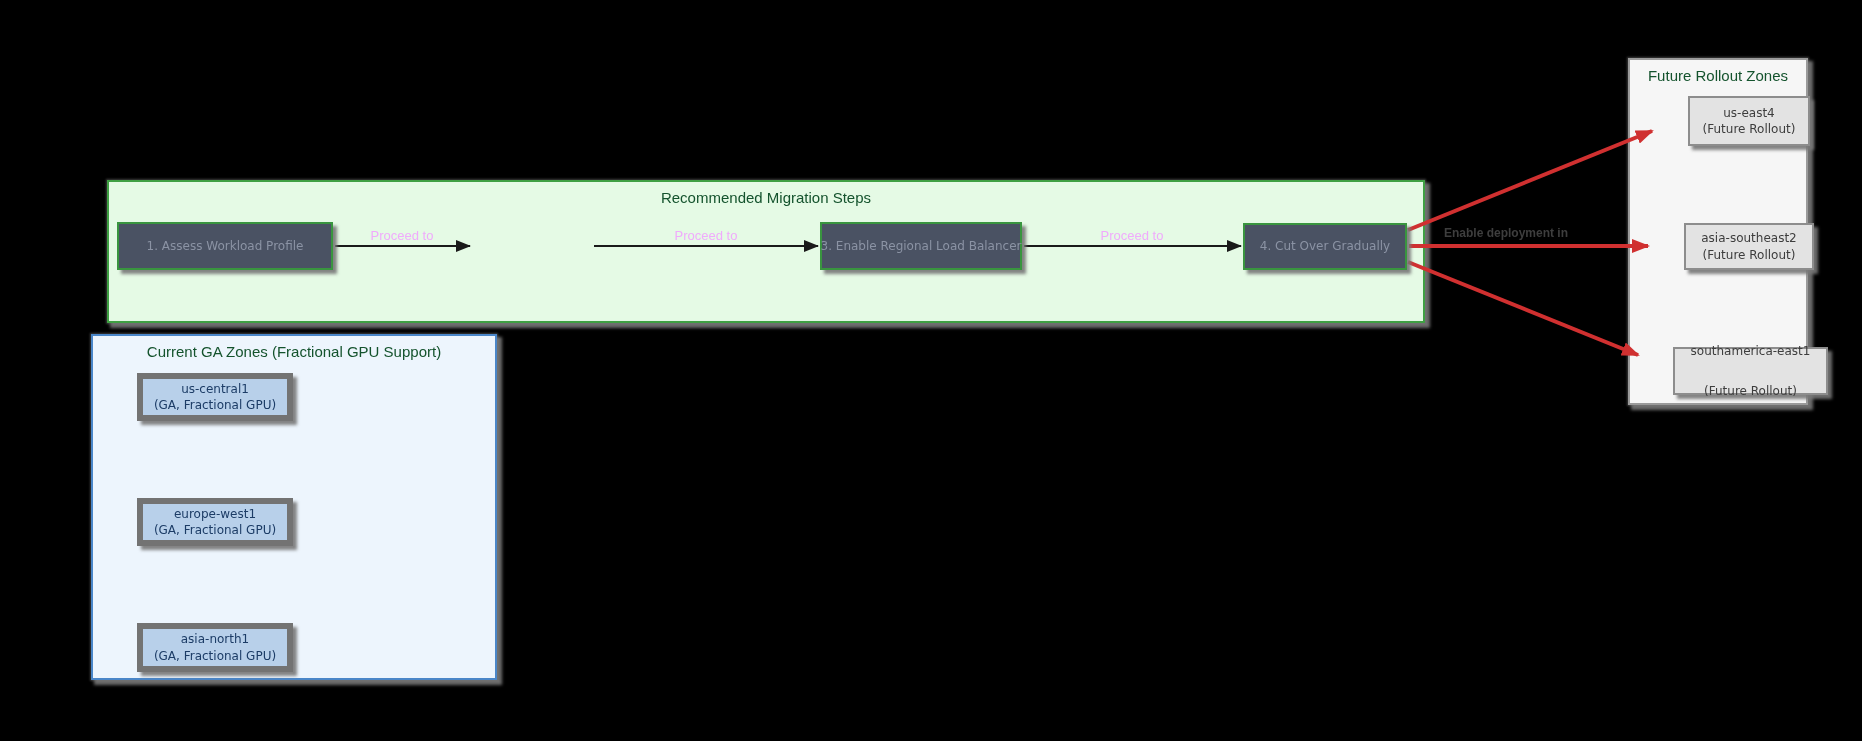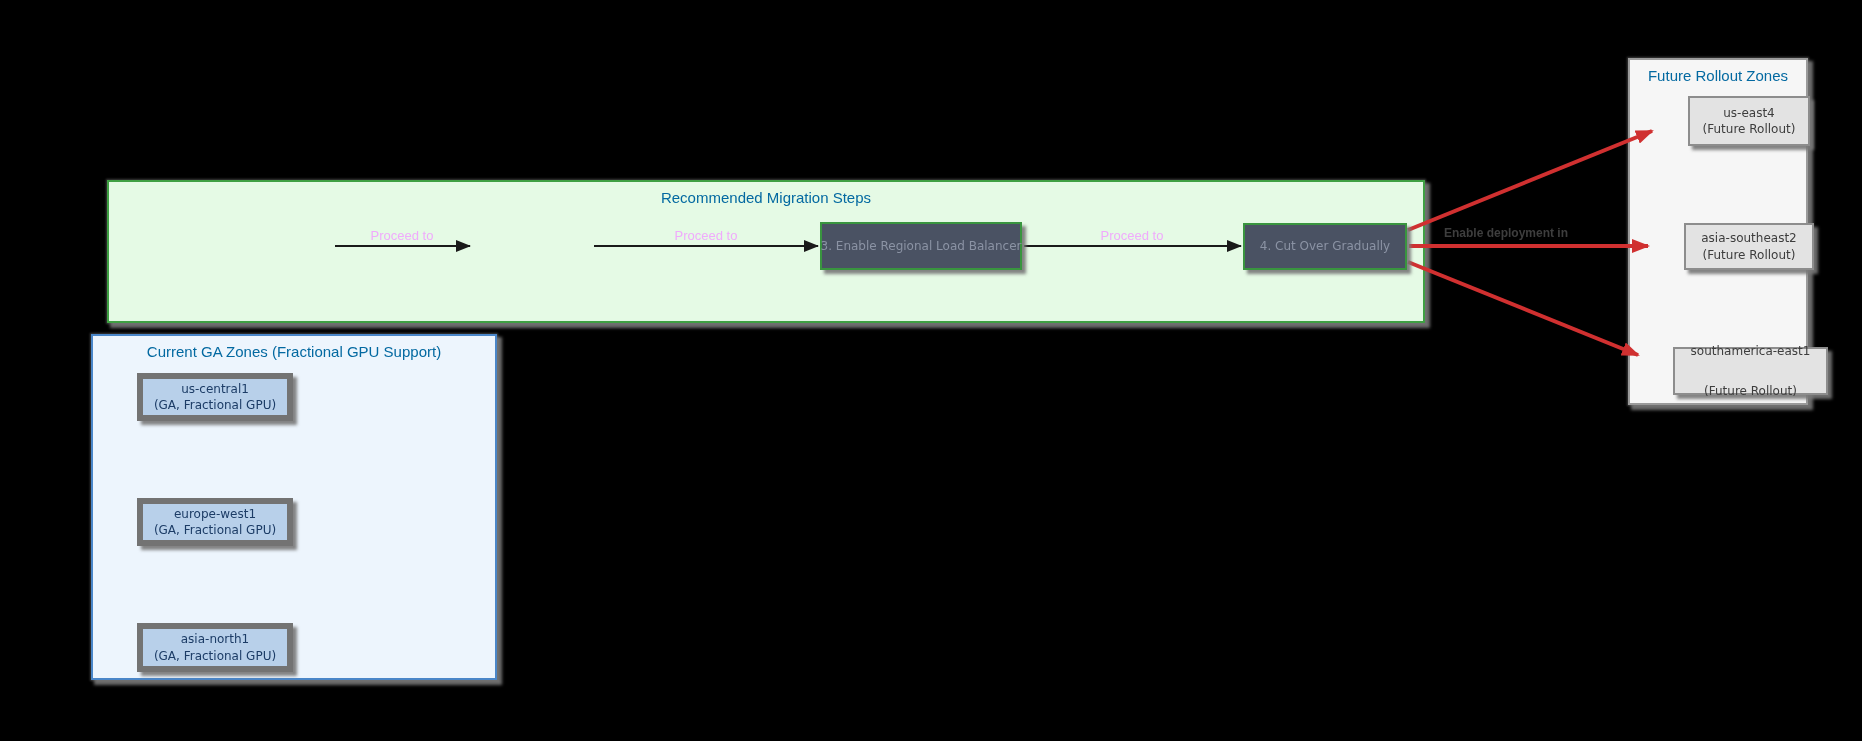--- a/index.html
+++ b/index.html
@@ -14,21 +14,21 @@
   .cluster{
     position:absolute;
     box-sizing:border-box;
     box-shadow:4px 4px 3px 1px rgba(120,120,120,0.9), 0 0 2px 1px rgba(110,110,110,0.55);
   }
   .cluster-title{
     position:absolute;
     width:100%;
     text-align:center;
     font-size:15px;
-    color:#0369a1;
+    color:#14532d;
     top:7px;
     left:0;
   }
   #cluster-migration{
     left:107px;top:180px;width:1318px;height:143px;
     background:#e5fae5;border:2px solid #3fa043;
   }
   #cluster-current{
     left:43px;top:334px;width:406px;height:346px;
     background:#edf5fd;border:2px solid #4a86c8;margin-left:48px;
@@ -132,20 +132,23 @@
 
     <line x1="335" y1="246" x2="470" y2="246" stroke="#1a1a1a" stroke-width="2" marker-end="url(#blackhead)"></line>
     <line x1="594" y1="246" x2="818" y2="246" stroke="#1a1a1a" stroke-width="2" marker-end="url(#blackhead)"></line>
     <line x1="1024" y1="246" x2="1241" y2="246" stroke="#1a1a1a" stroke-width="2" marker-end="url(#blackhead)"></line>
 
     <line x1="1408" y1="230" x2="1652" y2="131" stroke="#d03030" stroke-width="4" marker-end="url(#redhead)"></line>
     <line x1="1409" y1="246" x2="1648" y2="246" stroke="#d03030" stroke-width="4" marker-end="url(#redhead)"></line>
     <line x1="1408" y1="262" x2="1638" y2="355" stroke="#d03030" stroke-width="4" marker-end="url(#redhead)"></line>
   </svg>
 
+  <div class="node step s1">
+    <span>1. Assess Workload Profile</span>
+  </div>
   <div class="node step s3">
     <span>3. Enable Regional Load Balancer</span>
   </div>
   <div class="node step s4">
     <span>4. Cut Over Gradually</span>
   </div>
 
   <div class="edge-label pl1">Proceed to</div>
   <div class="edge-label pl2">Proceed to</div>
   <div class="edge-label pl3">Proceed to</div>

